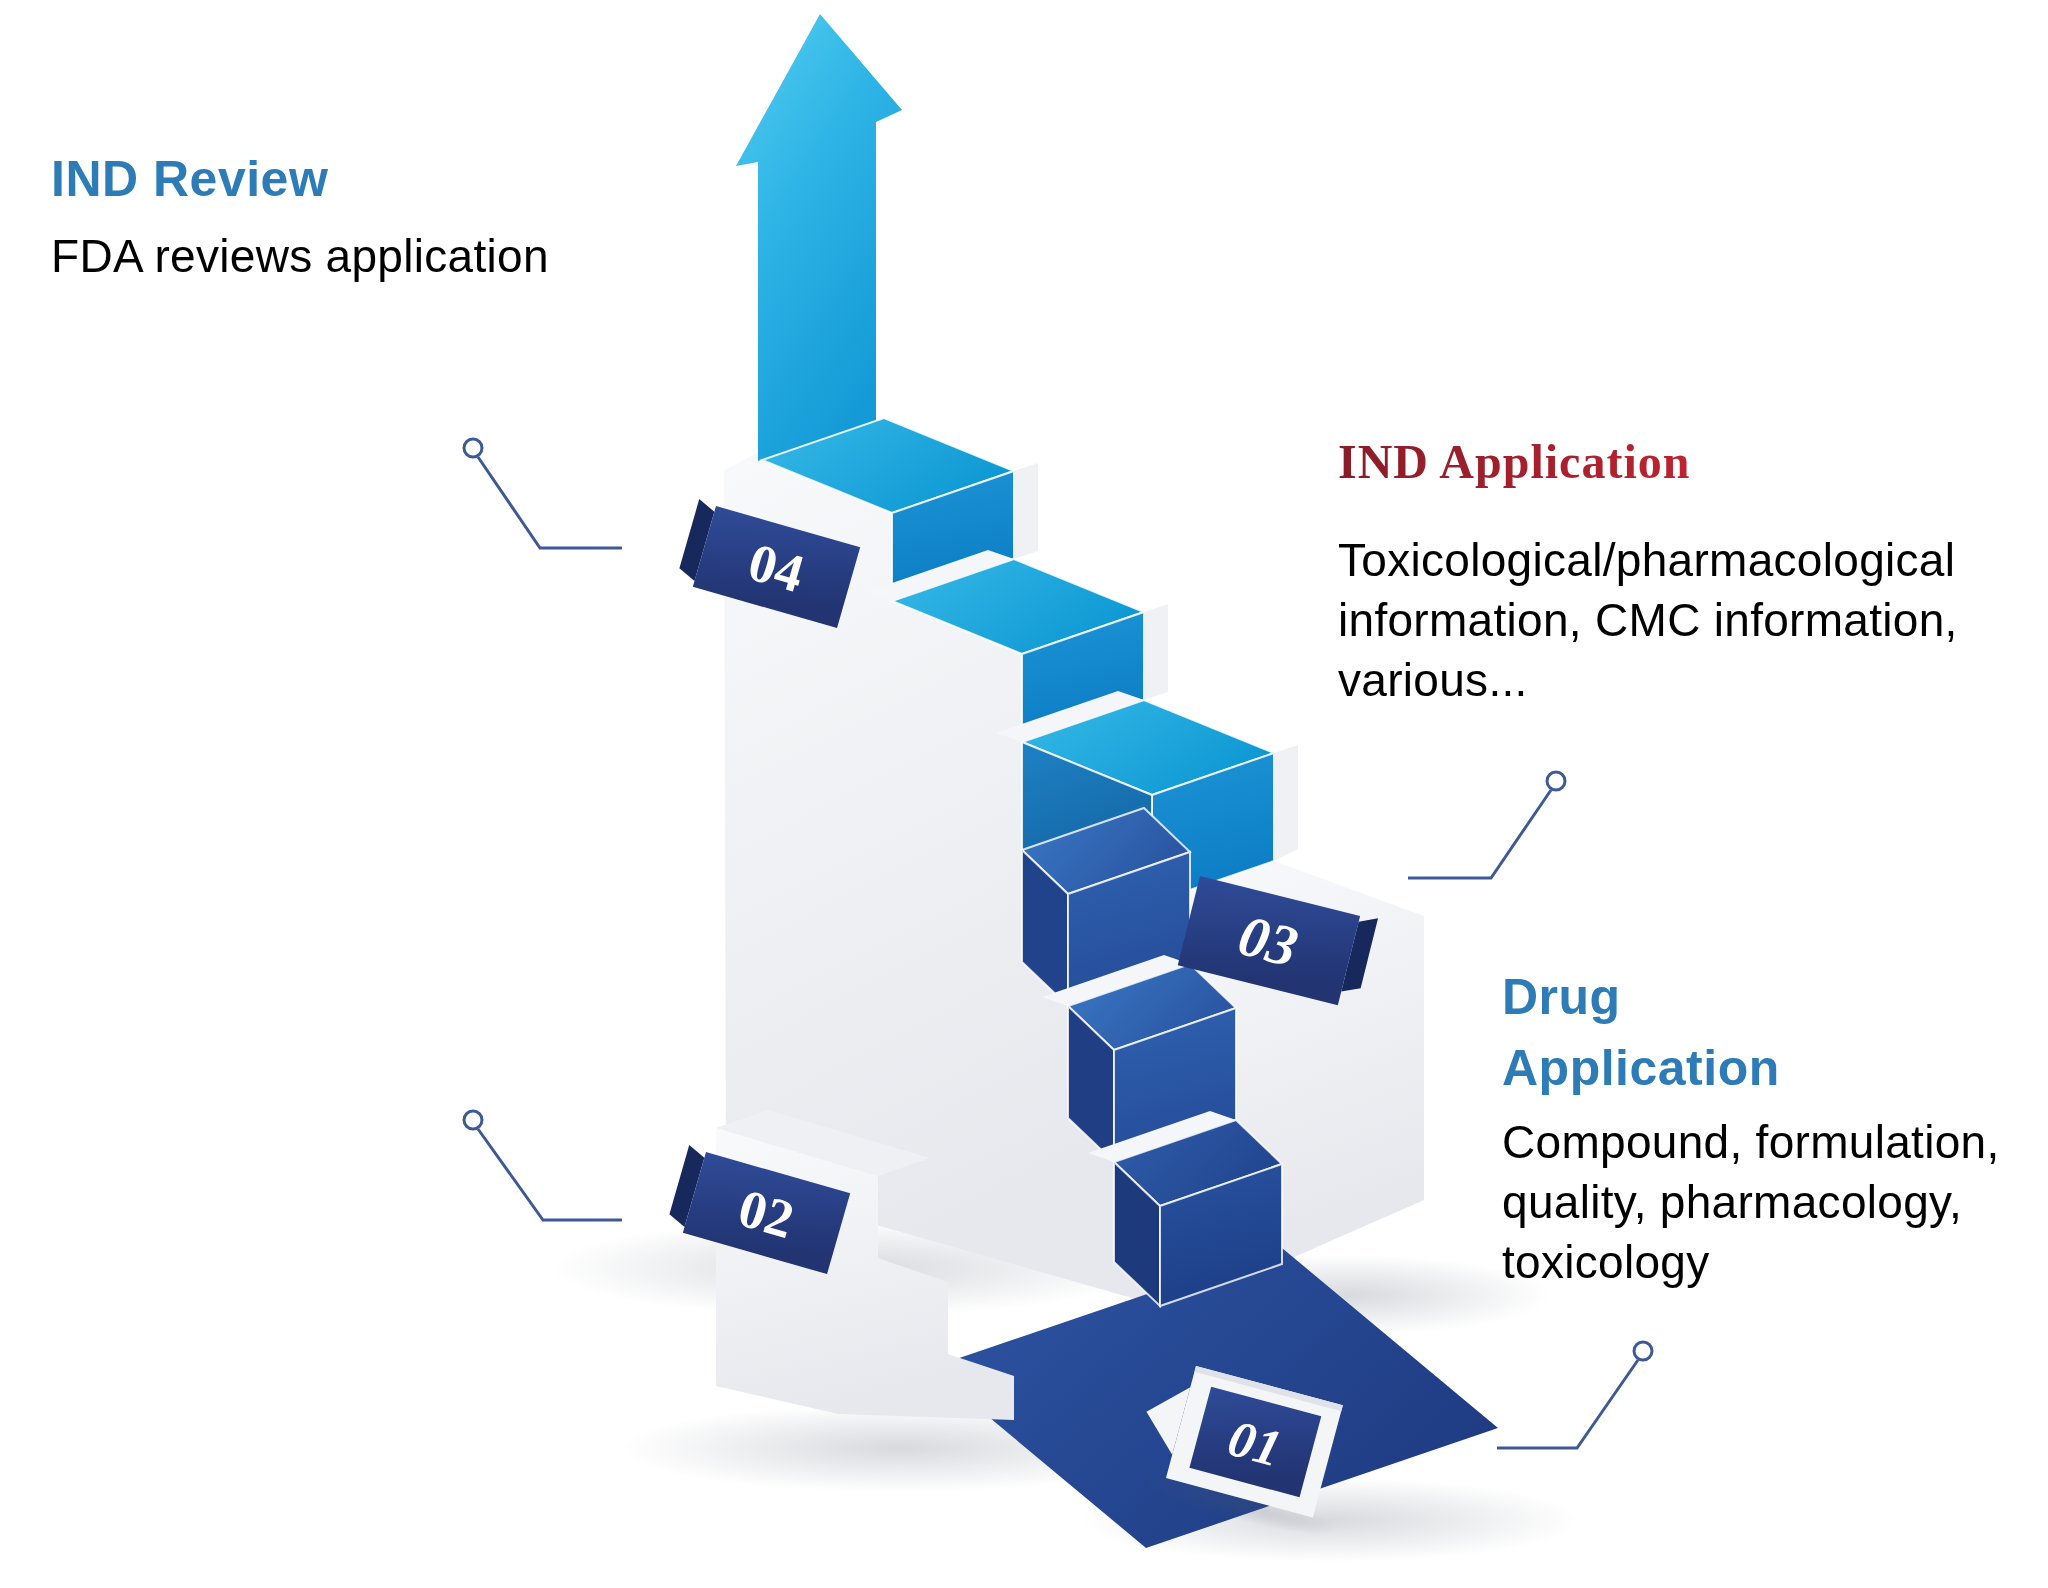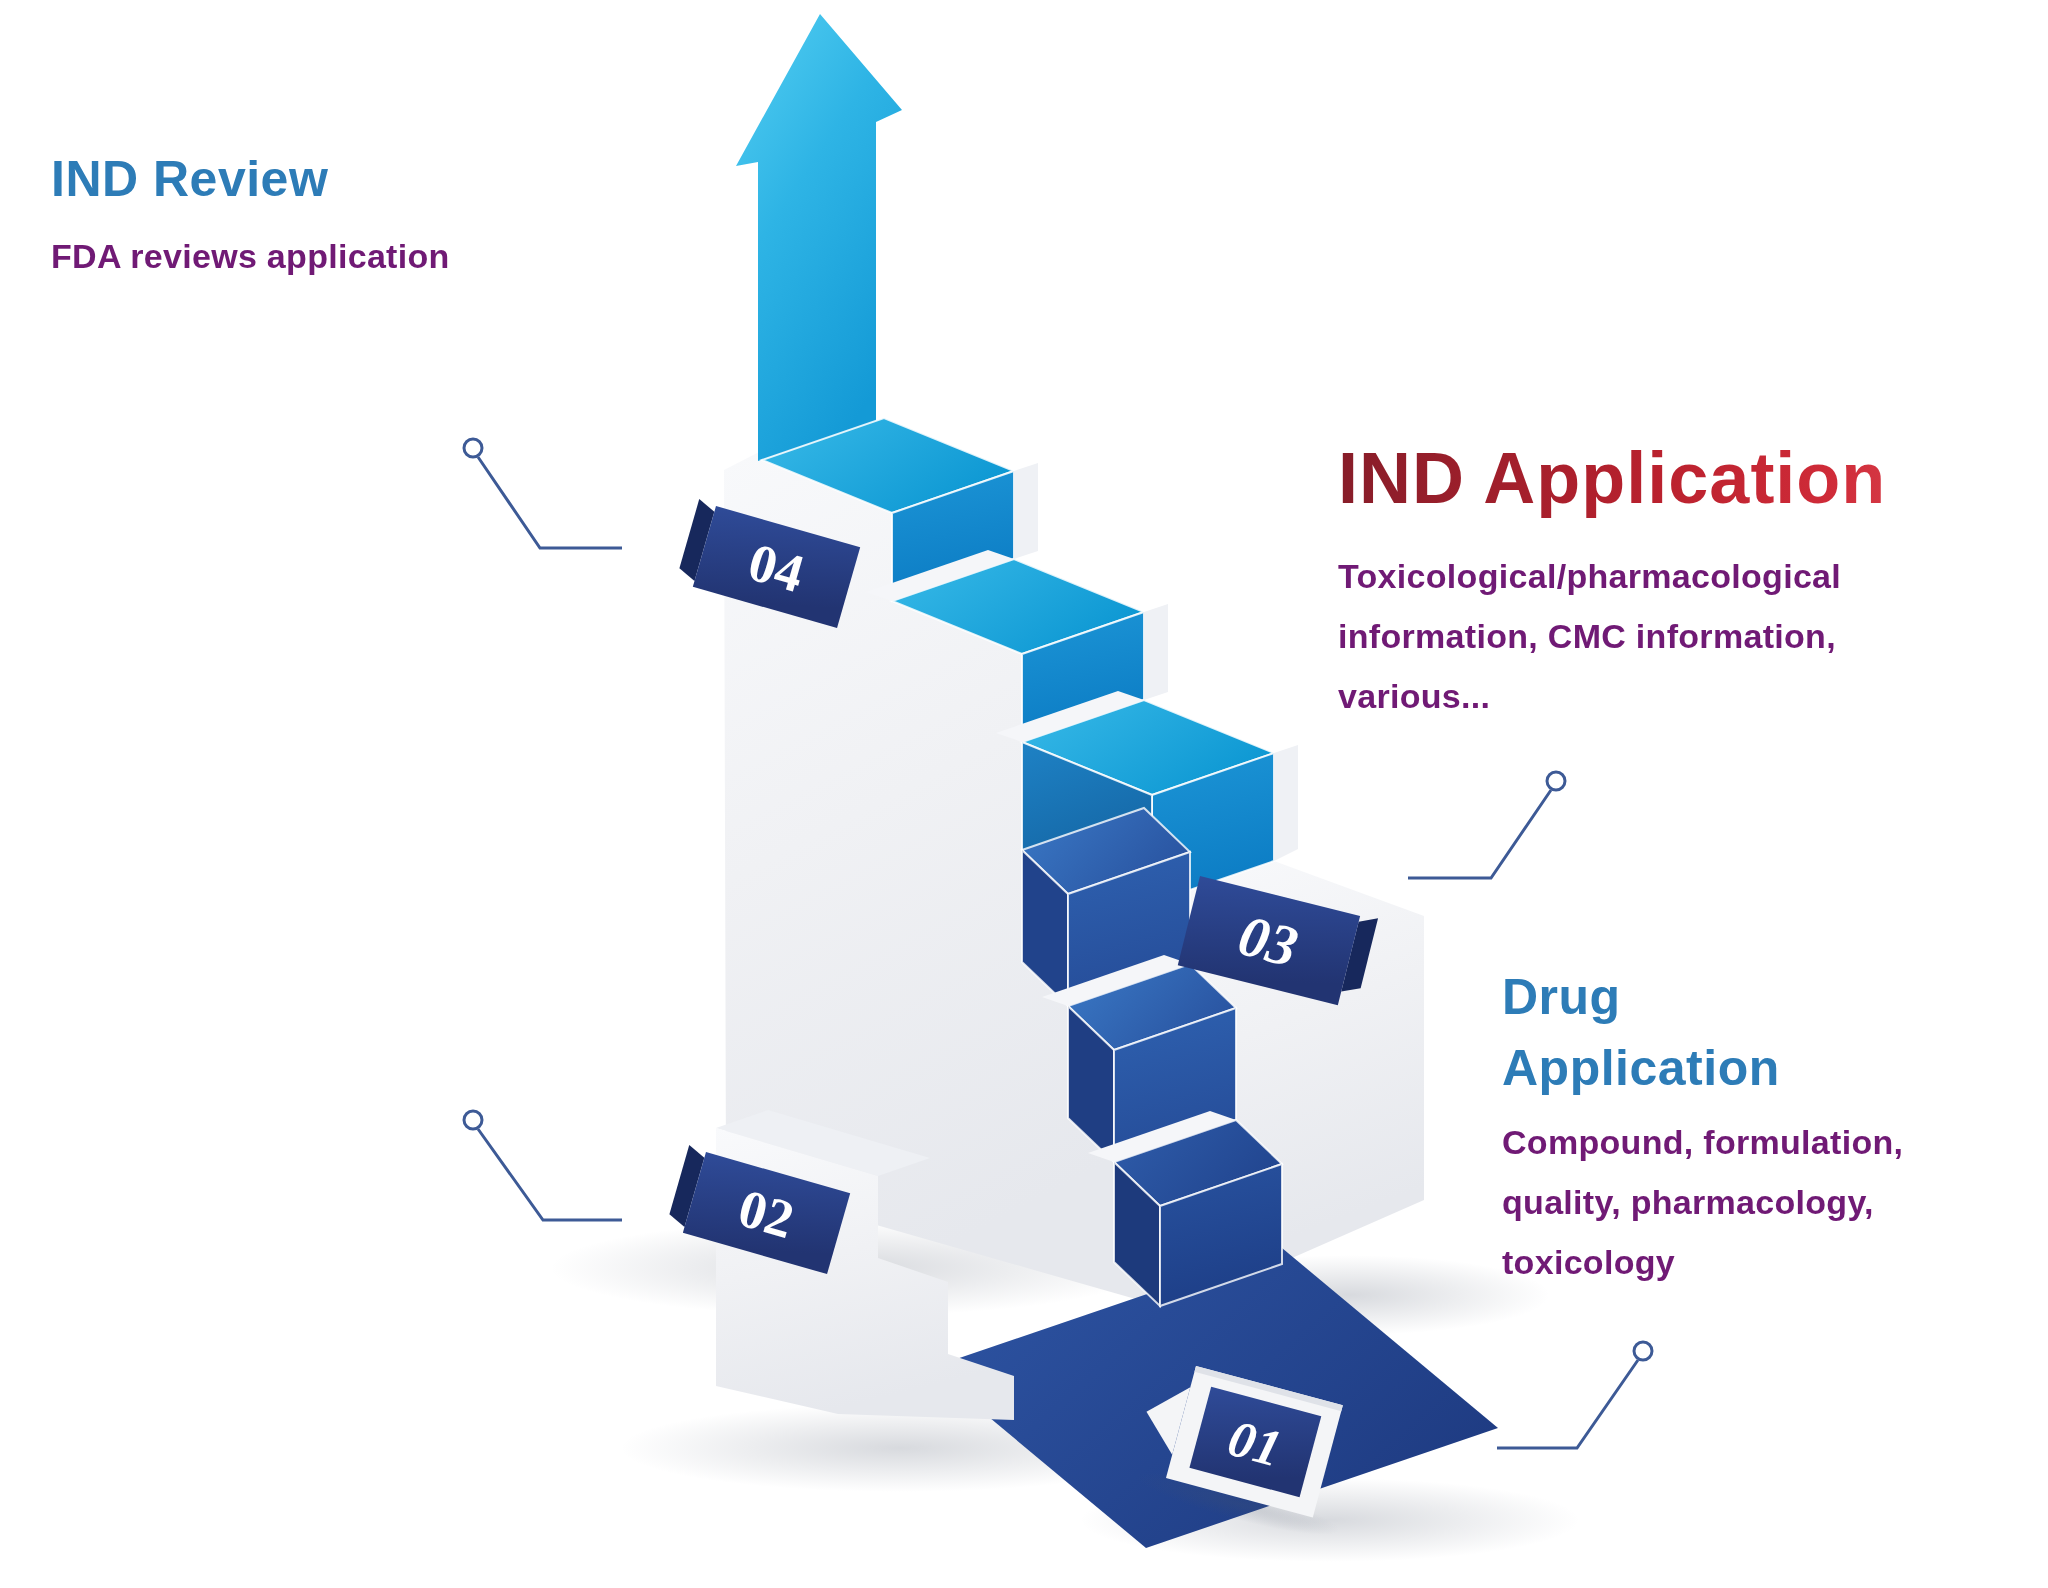--- a/index.html
+++ b/index.html
@@ -3,29 +3,29 @@
 <meta charset="utf-8">
 <style>
   html,body{margin:0;padding:0;background:#ffffff;}
   #stage{position:relative;width:2048px;height:1588px;background:#ffffff;overflow:hidden;
          font-family:"Liberation Sans",sans-serif;}
   #artwork{position:absolute;left:0;top:0;width:2048px;height:1588px;}
 
   .callout{position:absolute;}
   .callout h2{margin:0;font-size:50px;line-height:58px;font-weight:700;color:#2d7cb7;letter-spacing:.5px;}
   .callout .body{margin-top:18px;}
-  .callout .body .ln{font-size:34px;line-height:60px;color:#701a75;letter-spacing:.3px;font-weight:700;}
+  .callout .body .ln{font-size:46px;line-height:60px;color:#000000;letter-spacing:.3px;font-weight:400;}
 
   .co-ind-review{left:51px;top:150px;width:640px;}
   .co-pre-ind{left:57px;top:763px;width:660px;}
 
   .co-ind-app{left:1338px;top:420px;width:700px;}
-  .co-ind-app h2{font-family:Liberation Sans, sans-serif;font-size:72px;line-height:84px;font-weight:700;
+  .co-ind-app h2{font-family:Liberation Serif, serif;font-size:48px;line-height:84px;font-weight:700;
       background:linear-gradient(92deg,#871d29 0%,#b9212e 45%,#cf2b38 70%,#e25661 100%);
-      -webkit-background-clip:text;background-clip:text;color:#b9212e;-webkit-text-fill-color:transparent;letter-spacing:1px;margin-top:16px;}
+      -webkit-background-clip:text;background-clip:text;color:#b9212e;-webkit-text-fill-color:transparent;letter-spacing:1px;}
   .co-ind-app .body{margin-top:26px;}
 
   .co-drug-dev{left:1502px;top:962px;width:560px;}
   .co-drug-dev h2{line-height:71px;}
   .co-drug-dev .body{margin-top:8px;}
 </style>
 </head>
 <body>
 
 <div id="stage">

